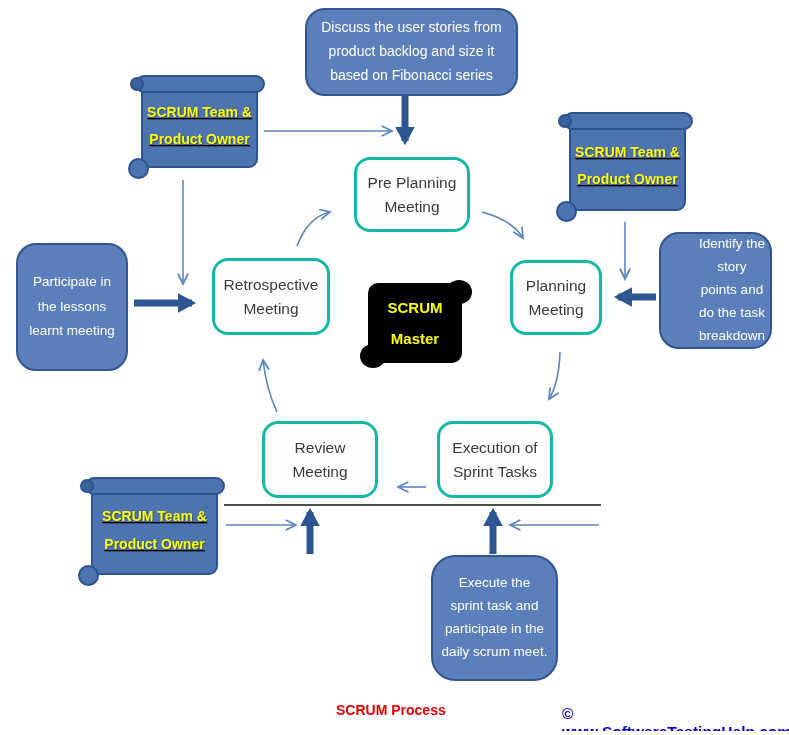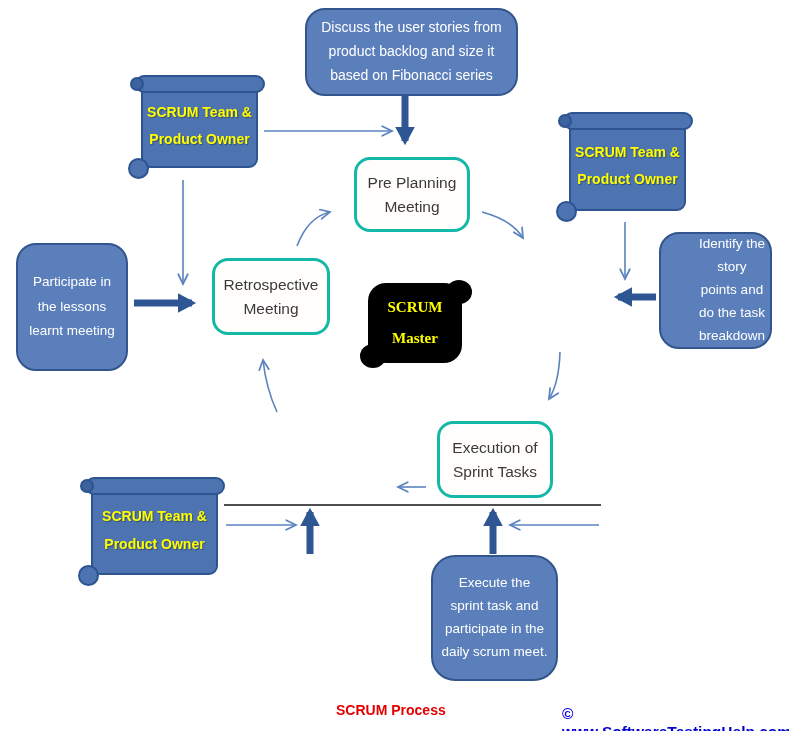--- a/index.html
+++ b/index.html
@@ -19,21 +19,21 @@
     position:absolute;box-sizing:border-box;
     background:#fffefc;border:3px solid #14b8a6;border-radius:16px;
     color:#3a3a3a;font-size:15.5px;line-height:1.5;text-align:center;
     display:flex;align-items:center;justify-content:center;padding:2px 4px;
   }
   
   .scroll{position:absolute;}
   .s-body{
     position:absolute;top:9px;left:13px;right:7px;bottom:11px;box-sizing:border-box;
     background:#4d74b1;border:2.5px solid #2d5491;border-radius:3px 3px 9px 9px;
-    display:flex;align-items:center;justify-content:center;
+    display:flex;align-items:center;justify-content:center;text-decoration:underline;
   }
   .s-roll{
     position:absolute;top:0;left:7px;right:0;height:18px;box-sizing:border-box;
     background:#4d74b1;border:2.5px solid #2d5491;border-radius:9px;
   }
   .s-curl-t{
     position:absolute;top:2px;left:2px;width:14px;height:14px;box-sizing:border-box;
     background:#3d639e;border:2px solid #2d5491;border-radius:50%;
   }
   .s-curl-b{
@@ -42,22 +42,22 @@
   }
   .s-text{
     color:#ffff00;font-weight:bold;font-size:14px;line-height:1.95;text-align:center;
     text-shadow:1px 1px 1px rgba(0,0,0,0.35);padding:0 2px;
   }
   
   .master{position:absolute;}
   .m-curl-tr{position:absolute;top:0;right:-2px;width:26px;height:24px;background:#000;border-radius:50%;}
   .m-curl-bl{position:absolute;bottom:0;left:-2px;width:26px;height:24px;background:#000;border-radius:50%;}
   .m-body{
-    position:absolute;top:3px;left:6px;right:8px;bottom:5px;background:#000;border-radius:18px;
-    display:flex;align-items:center;justify-content:flex-end;font-family:Liberation Serif, serif;
+    position:absolute;top:3px;left:6px;right:8px;bottom:5px;background:#000;border-radius:10px;
+    display:flex;align-items:center;justify-content:flex-end;
   }
   .m-text{color:#ffff00;font-weight:bold;font-size:15px;line-height:2.1;text-align:center;}
   #arrows{position:absolute;left:0;top:0;}
   .footer-title{
     position:absolute;left:336px;top:702px;color:#e40000;font-weight:bold;font-size:14px;
   }
   .footer-credit{
     position:absolute;left:562px;top:705px;color:#0202cf;font-weight:bold;font-size:15.5px;
     text-decoration:none;cursor:pointer;
   }
@@ -96,21 +96,23 @@
     <path d="M310,554 L310,512" stroke="#2e5693" stroke-width="7" fill="none" marker-end="url(#mthick)"></path>
     <path d="M493,554 L493,512" stroke="#2e5693" stroke-width="7" fill="none" marker-end="url(#mthick)"></path>
   </svg>
 
   <div class="note" style="left:305px;top:8px;width:213px;height:88px;font-size:14px;">Discuss the user stories from product backlog and size it based on Fibonacci series</div>
   <div class="note" style="left:659px;top:232px;width:113px;height:117px;padding-left:41px;">Identify the story points and do the task breakdown</div>
   <div class="note" style="left:16px;top:243px;width:112px;height:128px;line-height:1.85;">Participate in the lessons learnt meeting</div>
   <div class="note" style="left:431px;top:555px;width:127px;height:126px;border-radius:24px;">Execute the sprint task and participate in the daily scrum meet.</div>
 
   <div class="meeting" style="left:354px;top:157px;width:116px;height:75px;">Pre Planning Meeting</div>
+  <div class="meeting" style="left:510px;top:260px;width:92px;height:75px;">Planning Meeting</div>
   <div class="meeting" style="left:212px;top:258px;width:118px;height:77px;">Retrospective Meeting</div>
+  <div class="meeting" style="left:262px;top:421px;width:116px;height:77px;">Review Meeting</div>
   <div class="meeting" style="left:437px;top:421px;width:116px;height:77px;">Execution of Sprint Tasks</div>
 
   <div class="scroll" style="left:128px;top:75px;width:137px;height:104px;">
     <div class="s-body">
       <div class="s-text">SCRUM Team &amp; Product Owner</div>
     </div>
     <div class="s-roll"></div>
     <div class="s-curl-t"></div>
     <div class="s-curl-b"></div>
   </div>

